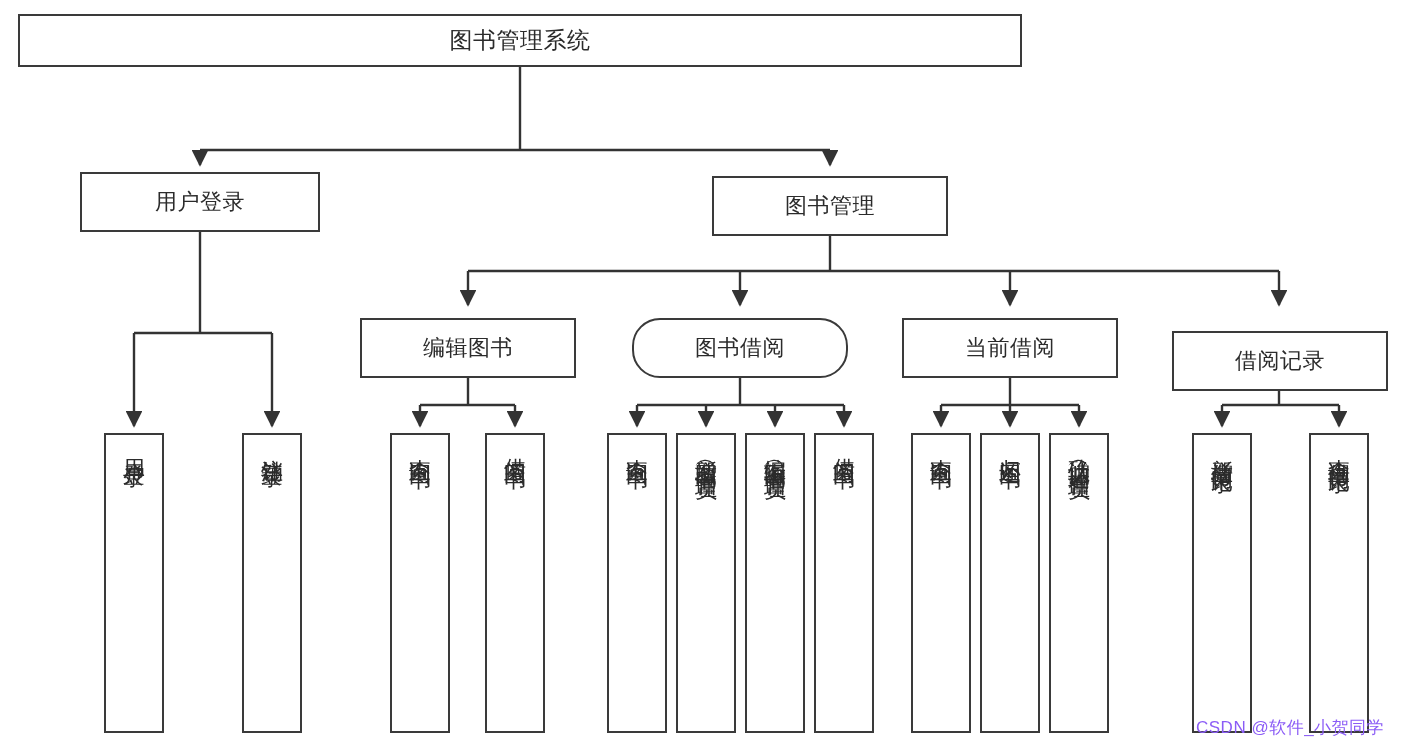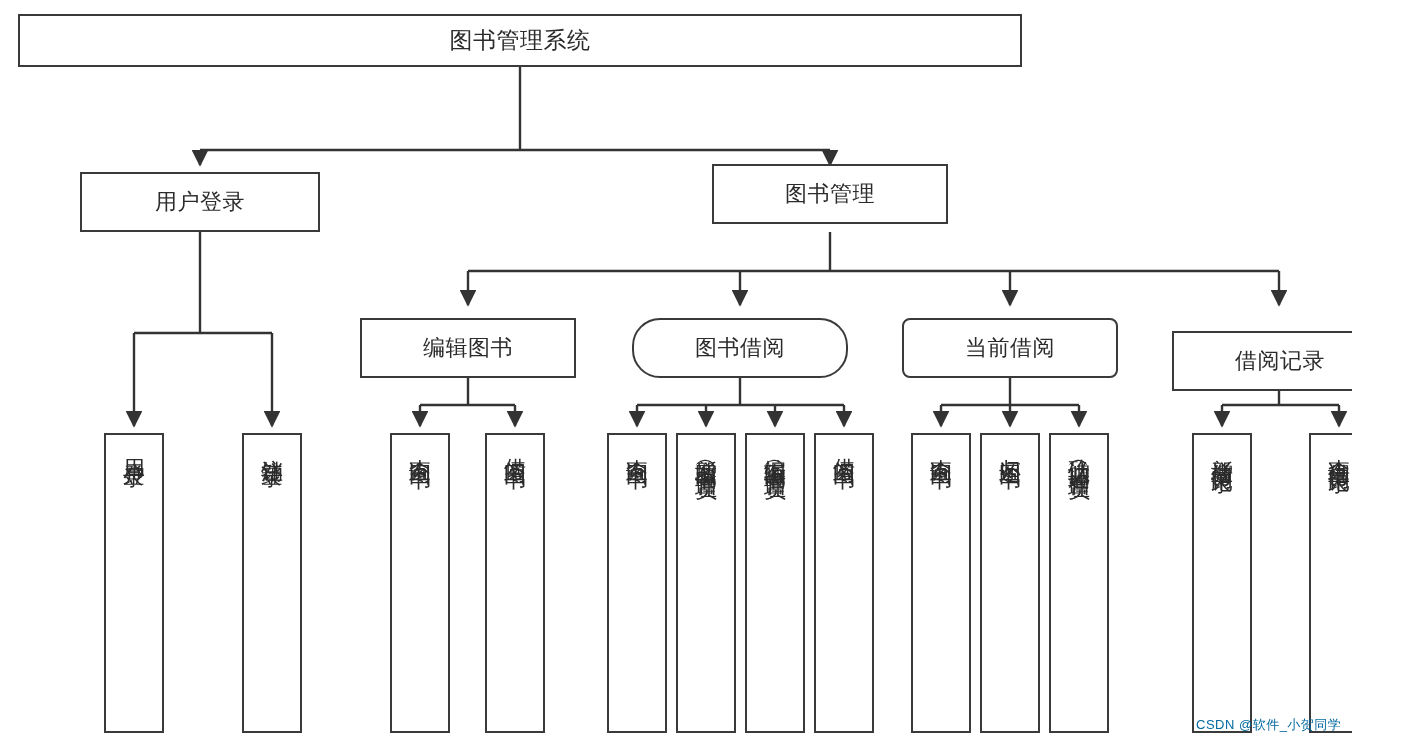--- a/index.html
+++ b/index.html
@@ -9,20 +9,21 @@
   }
   body {
     font-family: "Liberation Sans", "DejaVu Sans", sans-serif;
   }
   #canvas {
     position: relative;
     width: 1352px;
     height: 747px;
     background: #ffffff;
     overflow: hidden;
+    padding-left: 43px;
   }
   svg#edges {
     position: absolute;
     left: 0;
     top: 0;
     width: 1405px;
     height: 747px;
     pointer-events: none;
   }
   .node {
@@ -54,22 +55,22 @@
   .node.vertical .label {
     writing-mode: vertical-rl;
     text-orientation: upright;
     font-size: 22px;
     letter-spacing: 3px;
     line-height: 1;
   }
   #root-node .label { font-size: 23px; }
   .watermark {
     position: absolute;
-    color: #0369a1;
-    font-size: 13px;
+    color: #8b5cf6;
+    font-size: 17px;
     letter-spacing: 0.5px;
     z-index: 3;
     white-space: nowrap;
   }
 </style>
 </head>
 <body>
 
 <div id="canvas">
 
@@ -124,31 +125,31 @@
     </g>
   </svg>
 
   <div class="node horizontal" id="root-node" style="left:18px; top:14px; width:1004px; height:53px;">
     <span class="label">图书管理系统</span>
   </div>
 
   <div class="node horizontal" style="left:80px; top:172px; width:240px; height:60px;">
     <span class="label">用户登录</span>
   </div>
-  <div class="node horizontal" style="left:712px; top:164px; width:236px; height:60px;">
+  <div class="node horizontal" style="left:712px; top:176px; width:236px; height:60px;">
     <span class="label">图书管理</span>
   </div>
 
   <div class="node horizontal" style="left:360px; top:318px; width:216px; height:60px;">
     <span class="label">编辑图书</span>
   </div>
   <div class="node horizontal" style="left:632px; top:318px; width:216px; height:60px;border-radius:28px;">
     <span class="label">图书借阅</span>
   </div>
-  <div class="node horizontal" style="left:902px; top:318px; width:216px; height:60px;border-radius:8px;">
+  <div class="node horizontal" style="left:902px; top:318px; width:216px; height:60px;">
     <span class="label">当前借阅</span>
   </div>
   <div class="node horizontal" style="left:1172px; top:318px; width:216px; height:60px;margin-top:13px;">
     <span class="label">借阅记录</span>
   </div>
 
   <div class="node vertical" style="left:104px; top:433px; width:60px; height:300px;">
     <span class="label">用户登录</span>
   </div>
   <div class="node vertical" style="left:242px; top:433px; width:60px; height:300px;">

